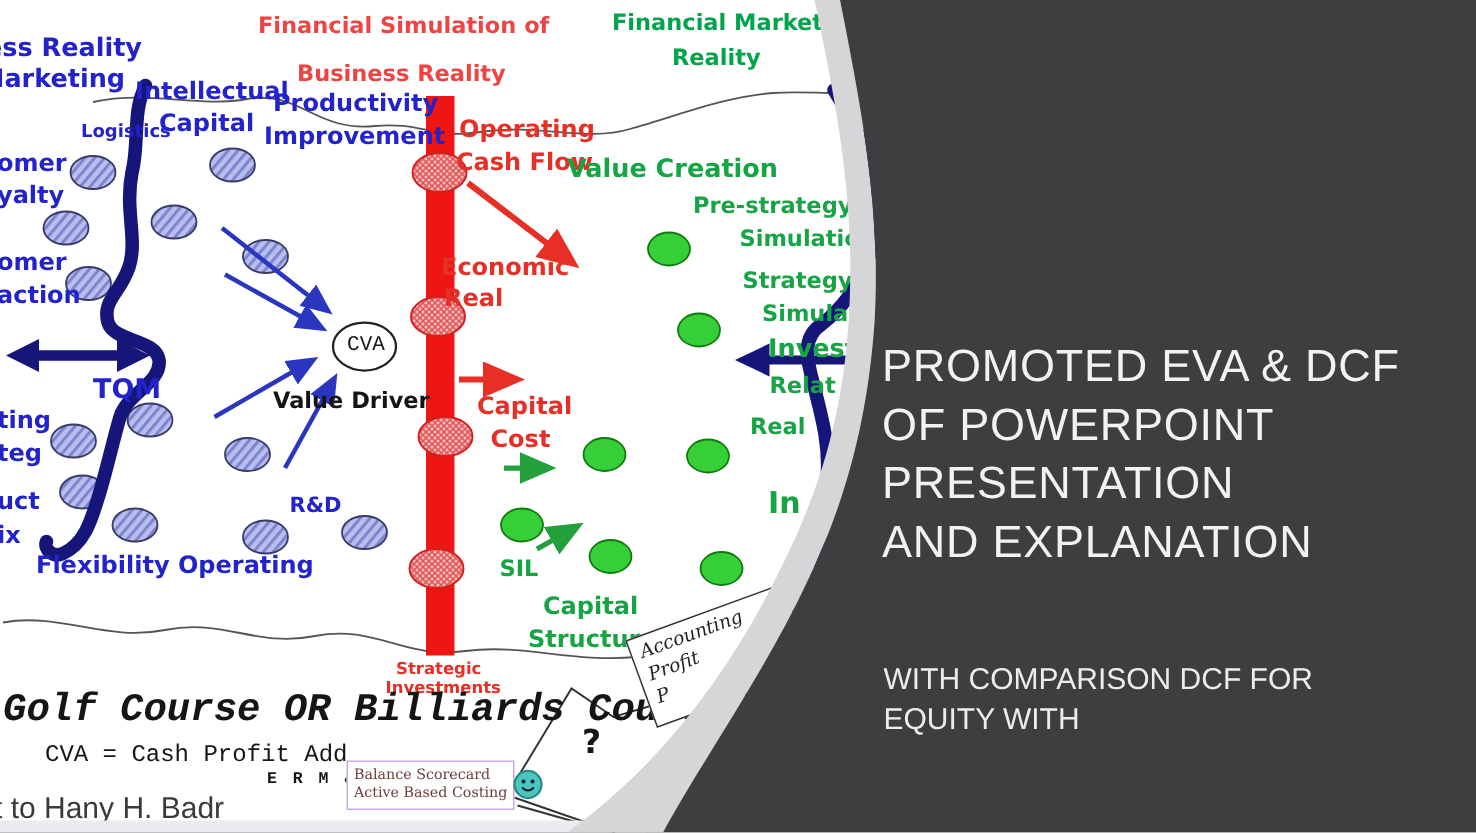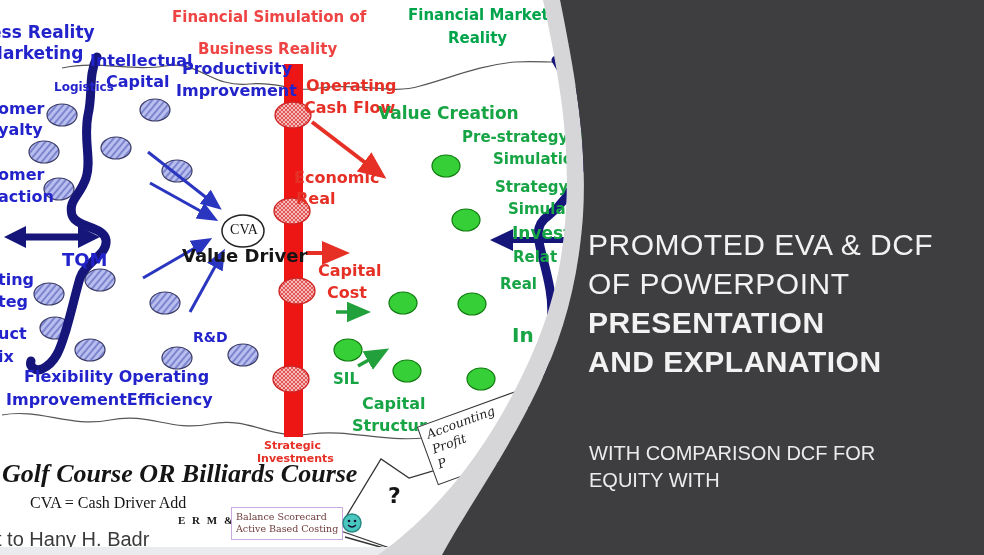--- a/index.html
+++ b/index.html
@@ -5,28 +5,28 @@
   html,body{margin:0;padding:0;background:#888;}
   .slide{position:relative;width:984px;height:555px;background:#ffffff;overflow:hidden;font-family:"Liberation Sans",sans-serif;}
   svg{position:absolute;left:0;top:0;}
   .lbl{position:absolute;white-space:nowrap;font-family:"DejaVu Sans",sans-serif;font-weight:bold;line-height:1.05;}
   .blue{color:#2323cc}
   .red{color:#e63026}
   .redh{color:#ef4444}
   .green{color:#17a445}
   .greenh{color:#00a44a}
   .blk{color:#151515}
-  .serif{font-family:Liberation Serif, serif;}
+  .serif{font-family:Liberation Mono, monospace;}
   .balance-box{position:absolute;left:231px;top:507px;width:112px;height:33px;border:1px solid #c9a9e0;background:#fff;box-sizing:border-box;padding:3px 0 0 4px;font-family:"DejaVu Serif",serif;font-size:9.5px;line-height:12px;color:#6e3b3b;}
   .smiley{position:absolute;right:1px;top:4px;}
   .acct-box{position:absolute;left:424px;top:406px;width:112px;height:62px;border:1.4px solid #333;background:#fff;transform:rotate(-20deg);box-sizing:border-box;padding:2px 6px;font-family:"DejaVu Serif",serif;font-style:italic;font-size:12.5px;line-height:16px;color:#222;}
   .bottom-strip{position:absolute;left:0;top:547px;width:430px;height:8px;background:#e9ebee;}
   .panel-text{position:absolute;left:588px;top:225px;color:#f2f2f2;font-family:"Liberation Sans",sans-serif;}
   .panel-text .t{font-size:30px;line-height:39px;font-weight:400;letter-spacing:.5px;white-space:nowrap;}
-  .panel-text .t.b{font-weight:700;}
+  .panel-text .t.b{font-weight:400;}
   .panel-sub{position:absolute;left:589px;top:440px;color:#ececec;font-family:"Liberation Sans",sans-serif;font-size:20px;line-height:27px;font-weight:400;white-space:nowrap;}
 </style>
 </head>
 <body>
 
 <div class="slide">
 
   <svg width="984" height="555" viewBox="0 0 984 555">
     <defs>
       <pattern id="pB" width="5" height="5" patternUnits="userSpaceOnUse" patternTransform="rotate(40)">
@@ -141,21 +141,20 @@
   <div class="lbl blue" style="left:-2px;top:122px;font-size:16px">yalty</div>
   <div class="lbl blue" style="left:-2px;top:167px;font-size:16px">omer</div>
   <div class="lbl blue" style="left:-2px;top:189px;font-size:16px">action</div>
   <div class="lbl blue" style="left:62px;top:251px;font-size:18px">TQM</div>
   <div class="lbl blue" style="left:-2px;top:272px;font-size:16px">ting</div>
   <div class="lbl blue" style="left:-2px;top:294px;font-size:16px">teg</div>
   <div class="lbl blue" style="left:-2px;top:326px;font-size:16px">uct</div>
   <div class="lbl blue" style="left:-2px;top:349px;font-size:16px">ix</div>
   <div class="lbl blue" style="left:193px;top:330px;font-size:14px">R&amp;D</div>
   <div class="lbl blue" style="left:24px;top:369px;font-size:16px">Flexibility Operating</div>
-  <div class="lbl blue" style="left:6px;top:392px;font-size:16px">ImprovementEfficiency</div>
 
   <div class="lbl redh" style="left:172px;top:10px;font-size:15px">Financial Simulation of</div>
   <div class="lbl redh" style="left:198px;top:42px;font-size:15px">Business Reality</div>
   <div class="lbl red" style="left:306px;top:78px;font-size:16px">Operating</div>
   <div class="lbl red" style="left:304px;top:100px;font-size:16px">Cash Flow</div>
   <div class="lbl red" style="left:294px;top:170px;font-size:16px">Economic</div>
   <div class="lbl red" style="left:296px;top:191px;font-size:16px">Real</div>
   <div class="lbl red" style="left:318px;top:263px;font-size:16px">Capital</div>
   <div class="lbl red" style="left:327px;top:285px;font-size:16px">Cost</div>
   <div class="lbl red" style="left:264px;top:440px;font-size:11px">Strategic</div>
@@ -170,23 +169,23 @@
   <div class="lbl green" style="left:508px;top:202px;font-size:15px">Simula</div>
   <div class="lbl green" style="left:512px;top:225px;font-size:17px">Invest</div>
   <div class="lbl green" style="left:513px;top:250px;font-size:15px">Relat</div>
   <div class="lbl green" style="left:500px;top:277px;font-size:15px">Real</div>
   <div class="lbl green" style="left:512px;top:325px;font-size:20px">In</div>
   <div class="lbl green" style="left:333px;top:372px;font-size:15px">SIL</div>
   <div class="lbl green" style="left:362px;top:396px;font-size:16px">Capital</div>
   <div class="lbl green" style="left:352px;top:418px;font-size:16px">Structure</div>
 
   <div class="lbl blk serif" style="left:227px;top:223px;width:34px;text-align:center;font-size:14px;font-weight:normal">CVA</div>
-  <div class="lbl blk" style="left:182px;top:247px;font-size:18px">Value Driver</div>
+  <div class="lbl blk" style="left:182px;top:260px;font-size:15px">Value Driver</div>
   <div class="lbl blk serif" style="left:2px;top:460px;font-size:26px;font-style:italic">Golf Course OR Billiards Course</div>
-  <div class="lbl blk serif" style="left:30px;top:495px;font-size:16px;font-weight:normal">CVA = Cash Driver Add</div>
+  <div class="lbl blk serif" style="left:30px;top:495px;font-size:16px;font-weight:normal">CVA = Cash Profit Add</div>
   <div class="lbl blk serif" style="left:178px;top:515px;font-size:11px;letter-spacing:2px">E R M &amp; BI</div>
   <div class="lbl blk" style="left:388px;top:484px;font-size:22px">?</div>
 
   <div class="acct-box">
     <div>Accounting</div>
     <div>Profit</div>
     <div>P</div>
   </div>
 
   <div class="balance-box">

